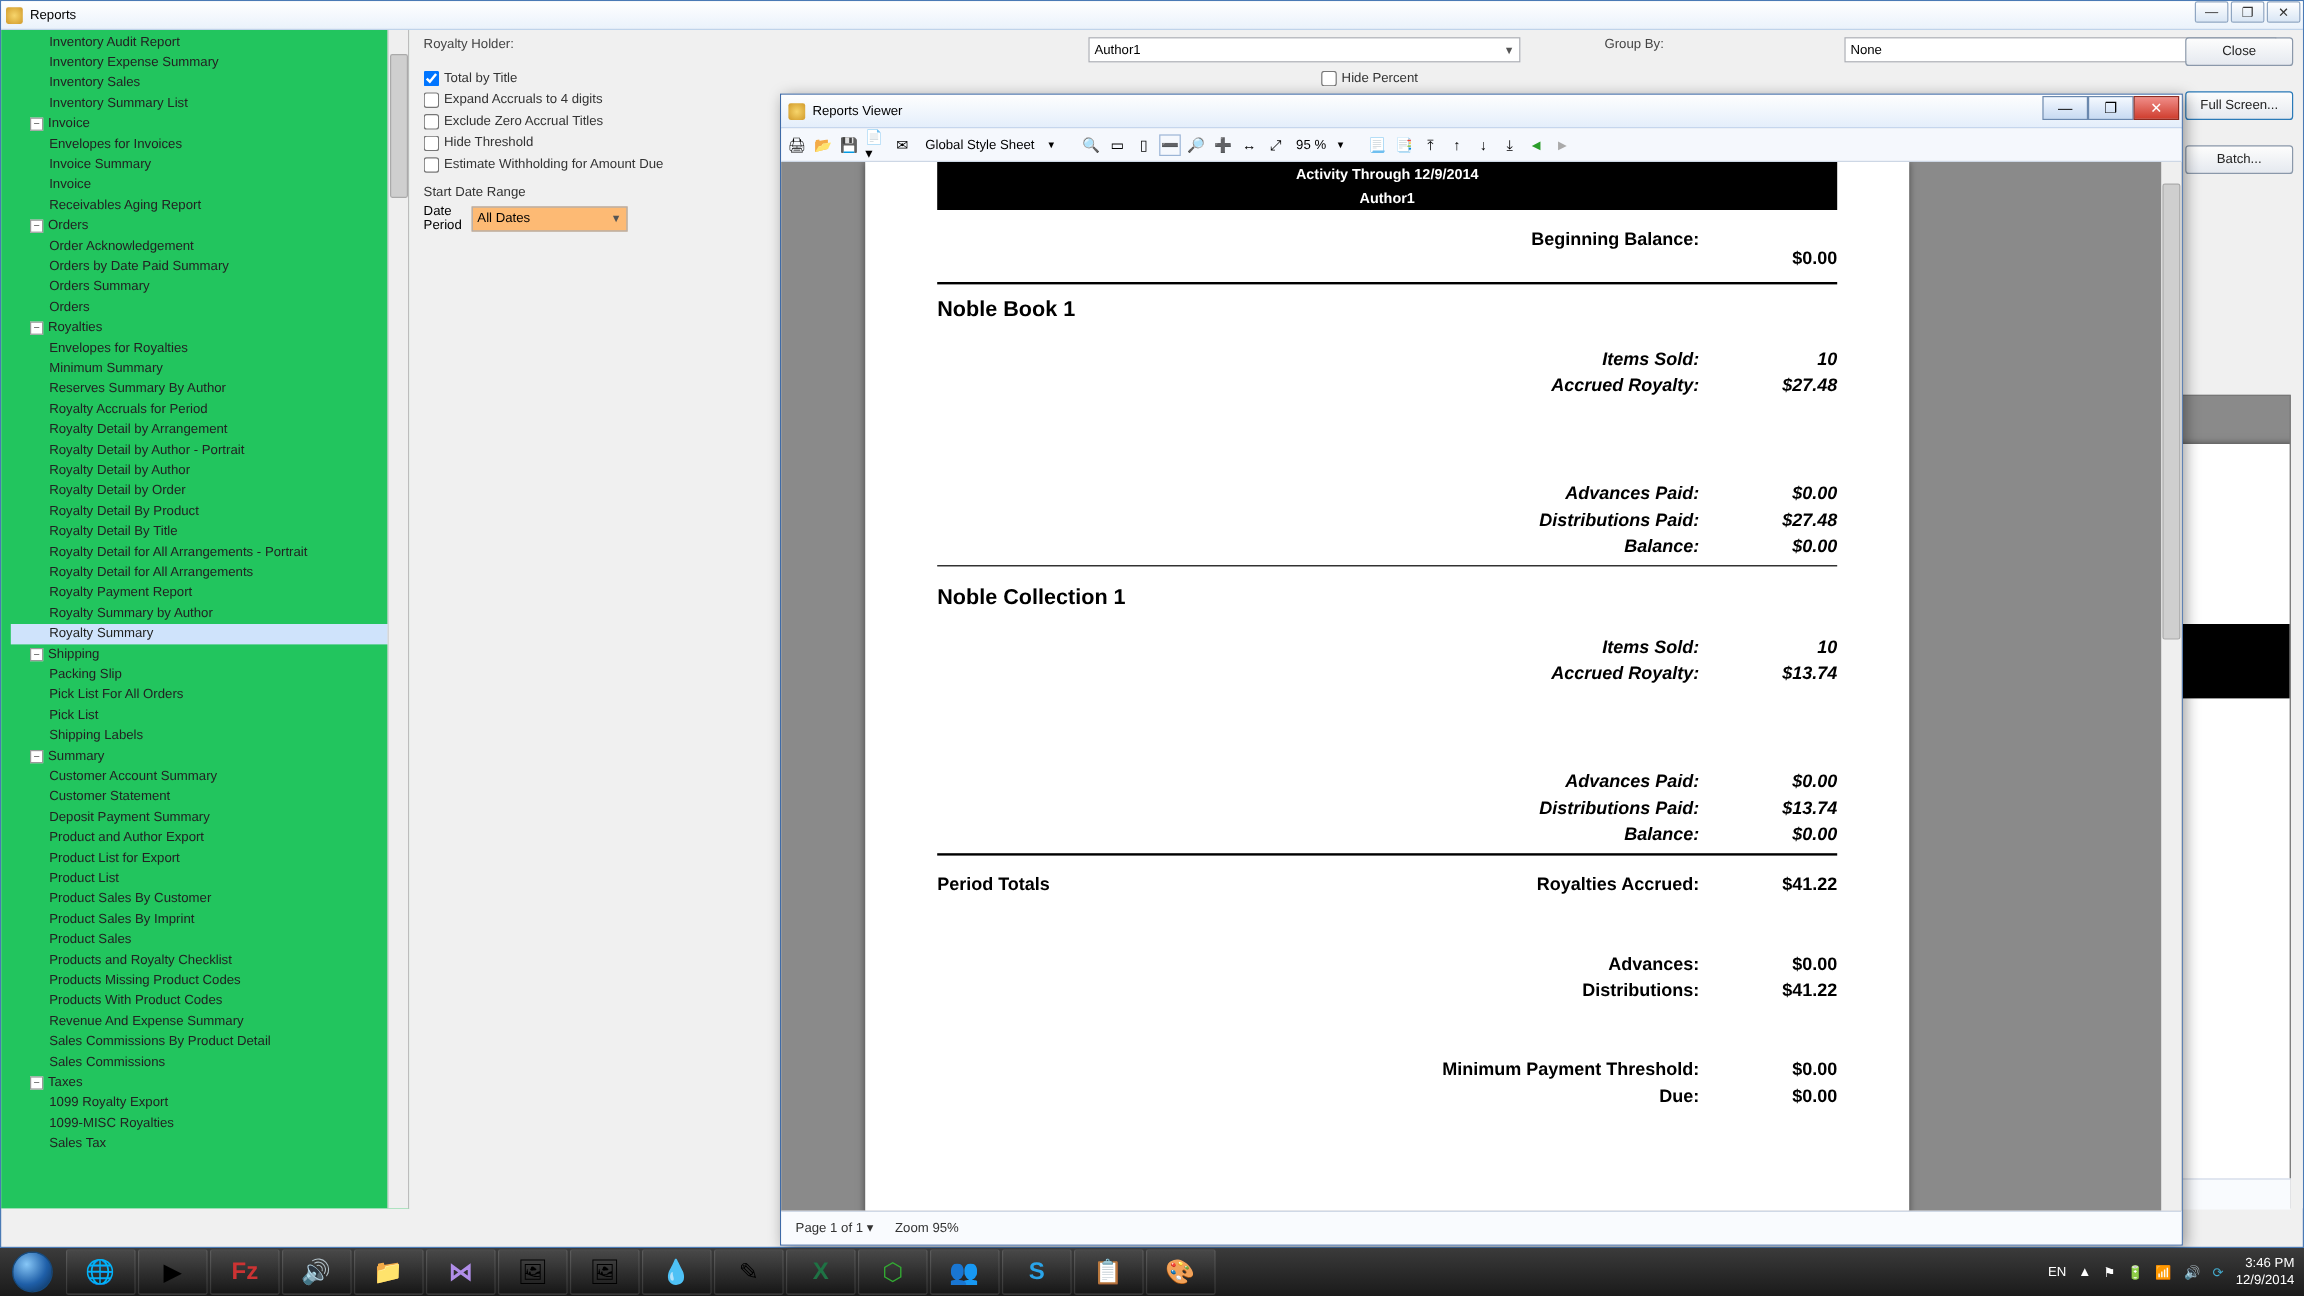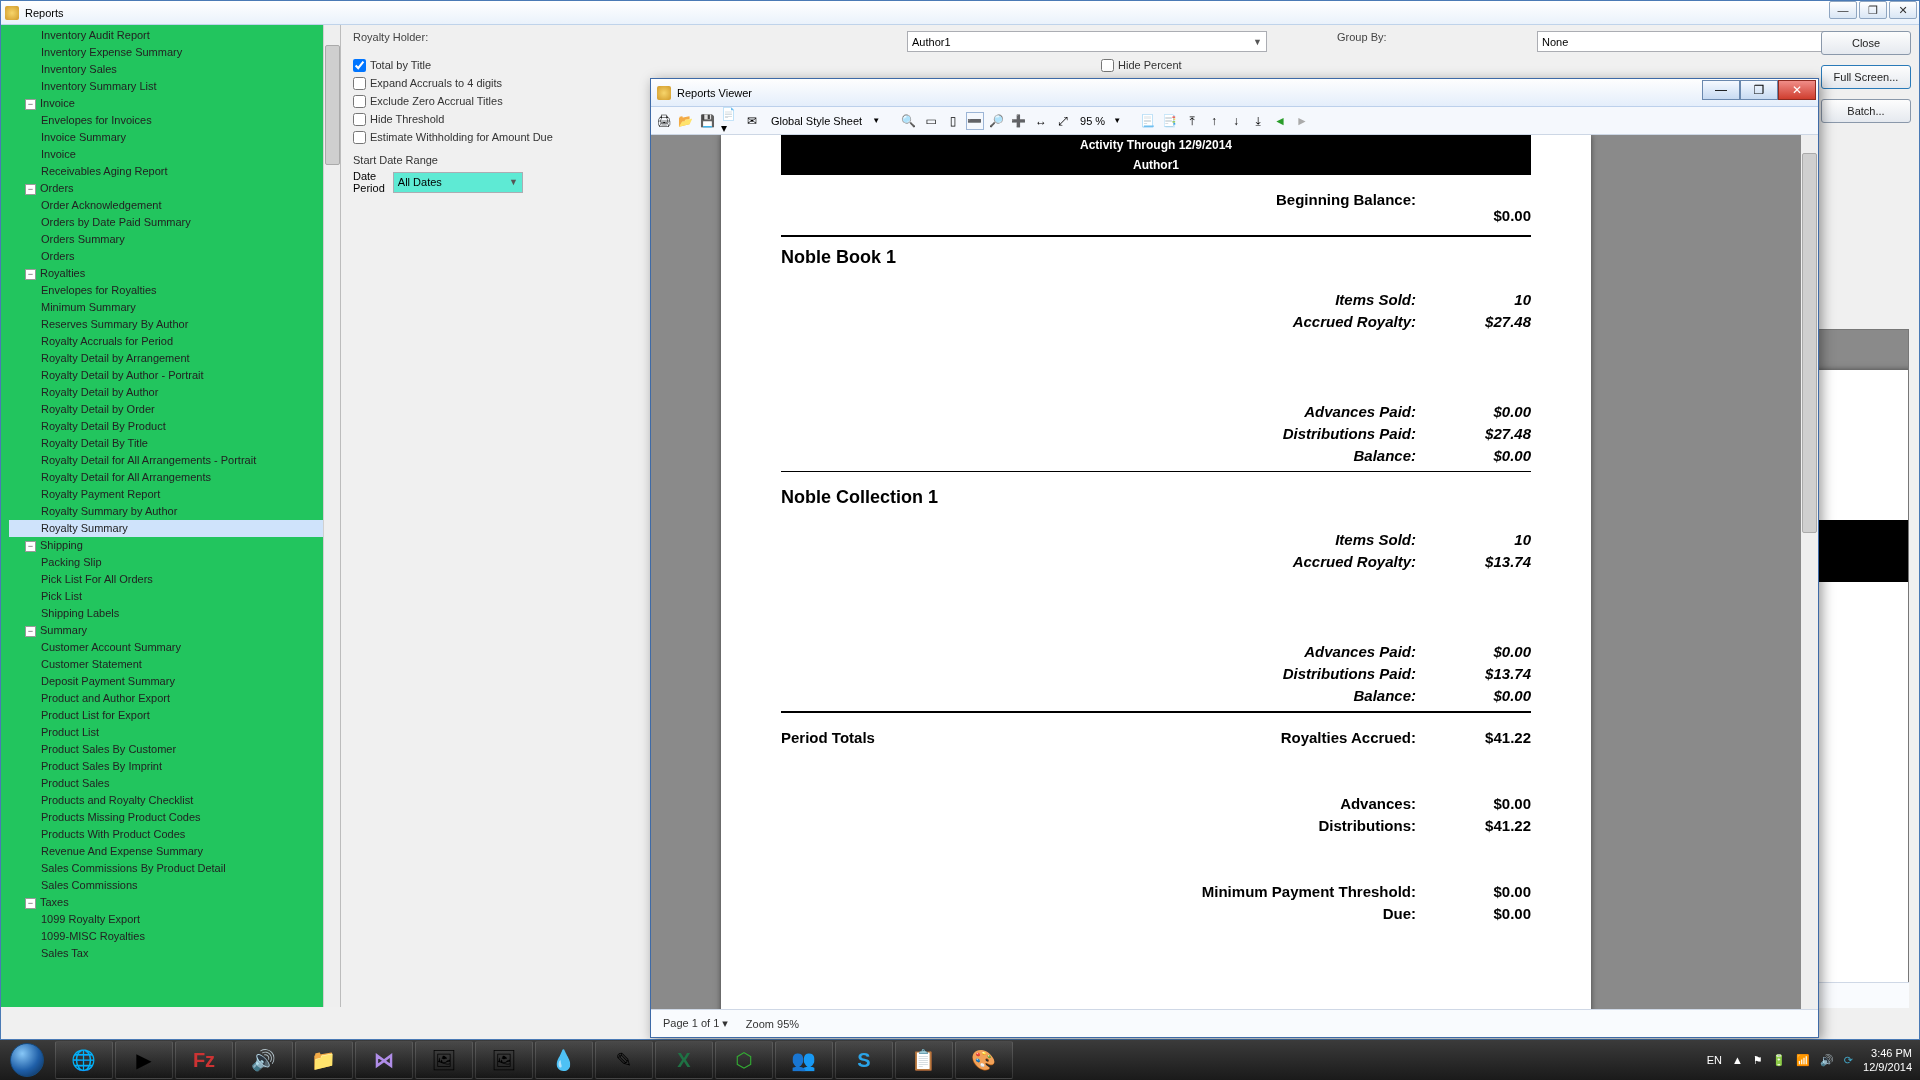--- a/index.html
+++ b/index.html
@@ -22,22 +22,22 @@
 .params{padding:6px 12px 2px 12px;display:flex;gap:60px;}
 .param-col{flex:1;}
 .lbl{display:block;margin-bottom:2px;color:#444;}
 .dd{width:360px;height:21px;border:1px solid #abadb3;background:#fff;padding:0 4px;display:flex;align-items:center;justify-content:space-between;}
 .dd .arrow,.dd2 .arrow{font-size:9px;color:#555;}
 .checks{padding:2px 12px;}
 .chk{display:flex;align-items:center;gap:4px;height:18px;color:#333;}
 .chk input{width:13px;height:13px;}
 .section-lbl{padding:6px 12px 2px 12px;color:#333;}
 .dateper{display:flex;align-items:center;gap:8px;padding:2px 12px;}
-.dd2{width:130px;height:21px;border:1px solid #abadb3;background:#5eead4;padding:0 4px;display:flex;align-items:center;justify-content:space-between;}
-.right-buttons{position:absolute;right:8px;top:6px;display:flex;flex-direction:column;gap:10px;text-align:center;}
+.dd2{width:130px;height:21px;border:1px solid #abadb3;background:#fdba74;padding:0 4px;display:flex;align-items:center;justify-content:space-between;}
+.right-buttons{position:absolute;right:8px;top:6px;display:flex;flex-direction:column;gap:21px;text-align:center;}
 .btn{min-width:90px;height:24px;border:1px solid #8a98aa;background:linear-gradient(#fdfdfd,#e5e9ef);border-radius:3px;padding:0 10px;display:flex;align-items:center;justify-content:center;color:#222;}
 .under-toolbar{position:absolute;left:352px;top:275px;height:26px;display:flex;align-items:center;gap:4px;background:#f5f8fd;border:1px solid #cdd7e5;padding:0 4px;}
 .tb-icon{width:18px;height:18px;display:flex;align-items:center;justify-content:center;font-size:12px;}
 .under-report{position:absolute;left:352px;right:10px;top:304px;bottom:0;background:#8a8a8a;border:1px solid #777;overflow:hidden;}
 .under-page{position:absolute;left:110px;top:40px;width:1280px;height:1500px;background:#fff;box-shadow:0 0 6px rgba(0,0,0,.5);}
 .under-page .hdr{position:absolute;left:100px;top:150px;width:1080px;height:62px;background:#000;}
 .under-page .title1{position:absolute;top:270px;left:100px;font:bold 30px Arial;}
 .under-statusbar{position:absolute;left:352px;right:10px;bottom:-1px;height:26px;background:#f9fbfe;border-top:1px solid #cfd8e6;display:flex;align-items:center;gap:14px;padding:0 10px;font-size:12px;color:#333;}
 .date-inputs{position:absolute;right:110px;top:190px;display:flex;flex-direction:column;gap:10px;}
 .date-in{width:120px;height:22px;border:1px solid #abadb3;background:#fff;display:flex;align-items:center;justify-content:space-between;padding:0 4px;}

